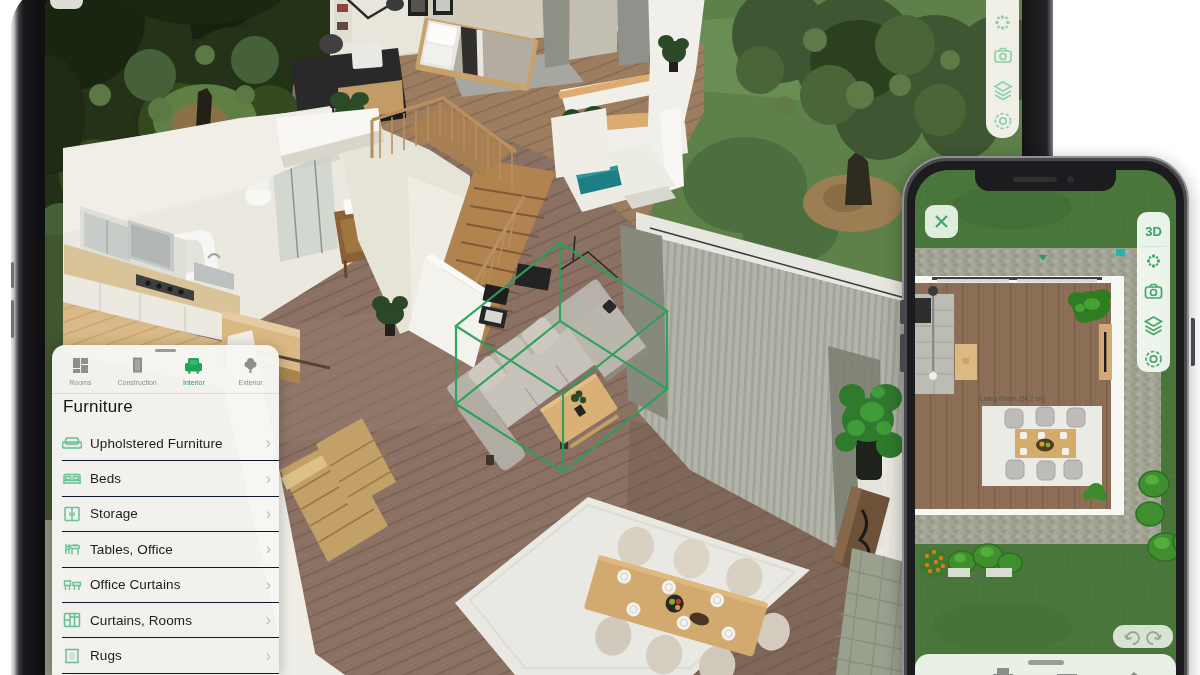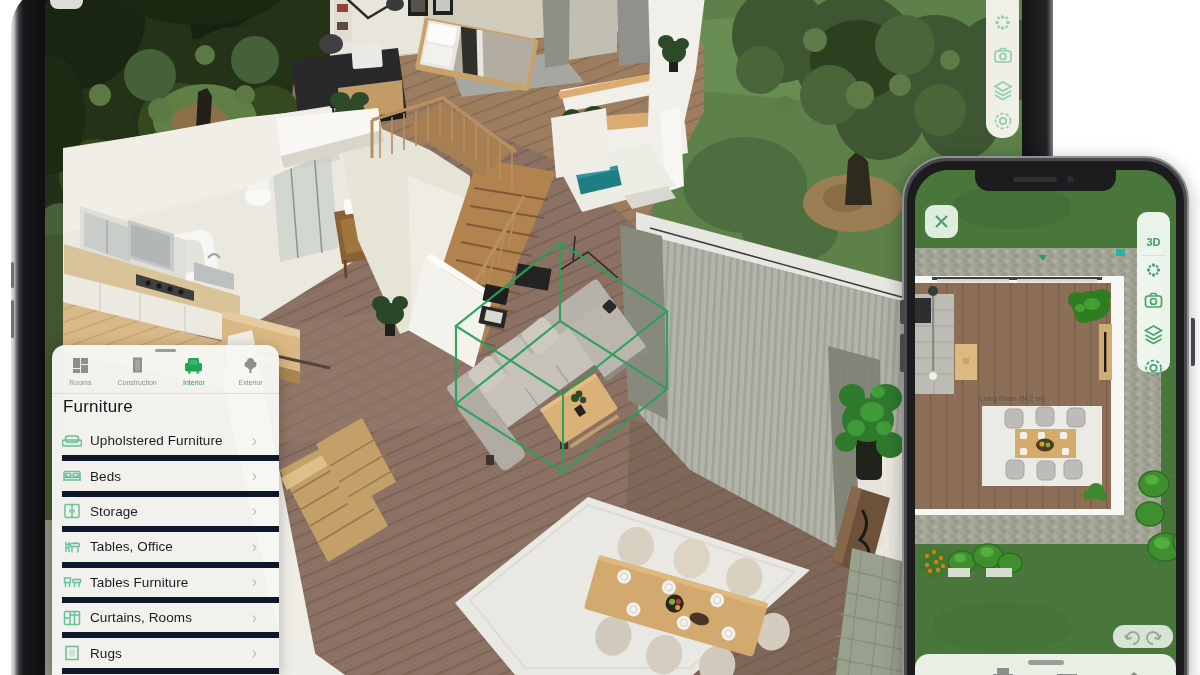--- a/index.html
+++ b/index.html
@@ -1,19 +1,19 @@
 <!DOCTYPE html>
 <html><head>
 <meta charset="utf-8">
 <style>
 *{margin:0;padding:0;box-sizing:border-box}
 html,body{width:1200px;height:675px;overflow:hidden;background:#ffffff;font-family:"Liberation Sans",sans-serif}
 .stage{position:relative;width:1200px;height:675px;overflow:hidden}
 .abs{position:absolute}
-.frow{position:relative;height:35.4px;display:flex;align-items:center;border-bottom:6px solid #0f172a;margin-left:10px;padding-right:20px}
+.frow{position:relative;height:35.4px;display:flex;align-items:center;border-bottom:1px solid #0f172a;margin-left:10px;padding-right:6px}
 .fic{width:28px;display:flex;align-items:center}
 .ftx{flex:1;font-size:13.5px;color:#1b1b1d;letter-spacing:0.1px}
 .chv{color:#bcbcbe;font-size:16px;line-height:1;margin-right:2px}
 </style>
 </head>
 <body>
 <div class="stage">
 
 <div class="abs" id="ipadframe" style="left:11px;top:-16px;width:1042px;height:766px;border-radius:46px 0 0 0;background:linear-gradient(90deg,#e2e2e4 0,#c0c1c4 3px,#808184 5px,#3a3a3d 8px,#17171a 13px,#101013 30px,#0d0d10 96%,#232326 99.4%,#7e7f82 100%);"></div>
 
@@ -616,21 +616,21 @@
           <span class="fic">
             <svg width="20" height="16" viewBox="0 0 20 16">
               <g fill="none" stroke="#68c094" stroke-width="1.4">
                 <path d="M2.5,4 h6 v4.5 h-6 z"></path>
                 <path d="M3.5,8.5 v4.5 M7.5,8.5 v4.5"></path>
                 <path d="M11,5.5 h7.5 v3 h-7.5 z"></path>
                 <path d="M12.5,8.5 v4.5 M17,8.5 v4.5"></path>
               </g>
             </svg>
           </span>
-          <span class="ftx">Tables Furniture</span>
+          <span class="ftx">Office Curtains</span>
           <span class="chv">›</span>
         </div>
     <div class="frow">
           <span class="fic">
             <svg width="20" height="16" viewBox="0 0 20 16">
               <g fill="none" stroke="#68c094" stroke-width="1.5">
                 <rect x="2.5" y="1.5" width="15" height="13" rx="1"></rect>
                 <path d="M8,1.5 v13"></path>
                 <path d="M2.5,8 h5.5 M8,5 h9.5 M12.5,1.5 v13"></path>
               </g>
@@ -810,21 +810,21 @@
     <div class="abs" style="left:98px;top:7px;width:44px;height:5px;background:#2f2f31;border-radius:3px"></div>
     <div class="abs" style="left:152px;top:6px;width:7px;height:7px;background:#2a2a33;border-radius:50%"></div>
     
     <div class="abs" style="left:10px;top:35px;width:33px;height:33px;background:rgba(232,243,232,0.95);border-radius:9px">
       <svg width="33" height="33">
             <path d="M11,11 L22,22 M22,11 L11,22" stroke="#4aa56b" stroke-width="2.2" fill="none"></path>
           </svg>
     </div>
     
     <div class="abs" style="left:222px;top:42px;width:33px;height:160px;background:rgba(240,248,240,0.96);border-radius:10px">
-      <div style="text-align:center;font-size:11px;font-weight:bold;color:#3aa164;padding-top:24px">3D</div>
+      <div style="text-align:center;font-size:13px;font-weight:bold;color:#3aa164;padding-top:12px">3D</div>
       <div style="height:1px;background:#d9e2d9;margin:7px 4px 0 4px"></div>
       <svg width="33" height="130" viewBox="0 0 33 130">
         <g fill="#4aa56b">
         <circle cx="16.5" cy="9" r="1.7"></circle>
               <circle cx="16.5" cy="19" r="1.7"></circle>
               <circle cx="11.5" cy="14" r="1.7"></circle>
               <circle cx="21.5" cy="14" r="1.7"></circle>
               <circle cx="13" cy="10.5" r="1.3"></circle>
               <circle cx="20" cy="10.5" r="1.3"></circle>
               <circle cx="13" cy="17.5" r="1.3"></circle>

